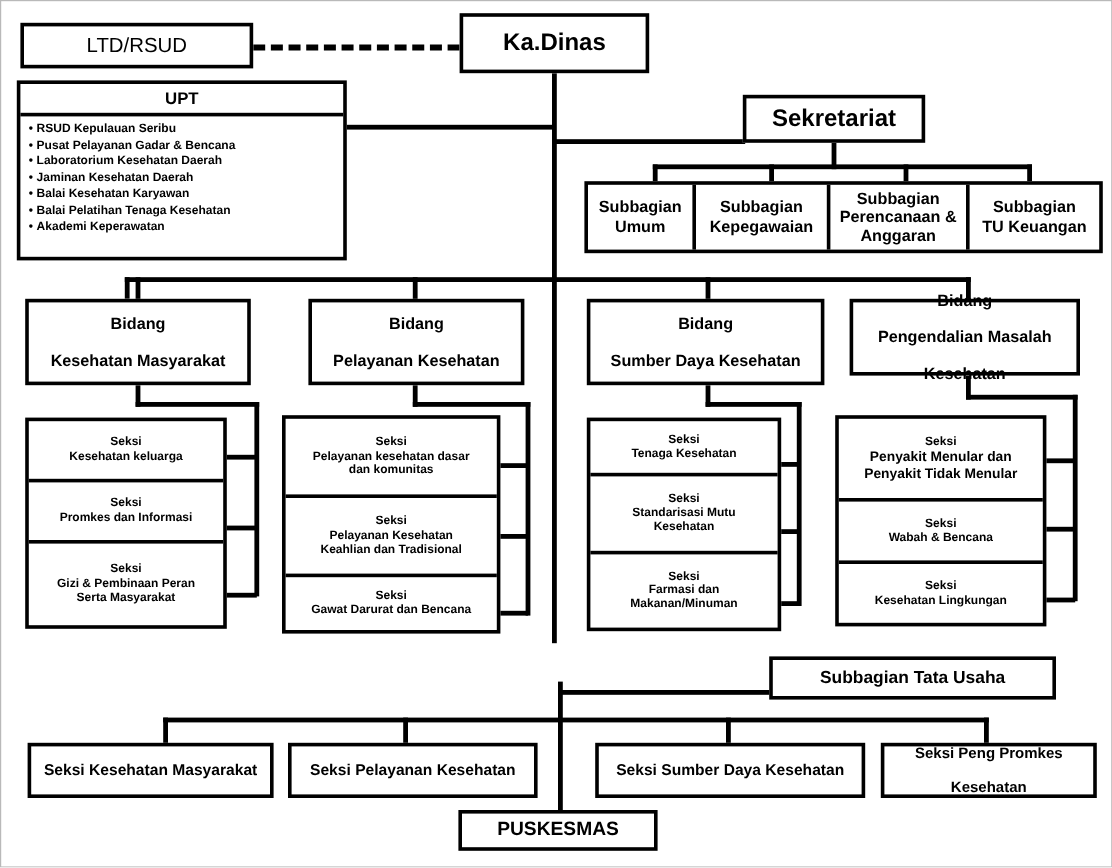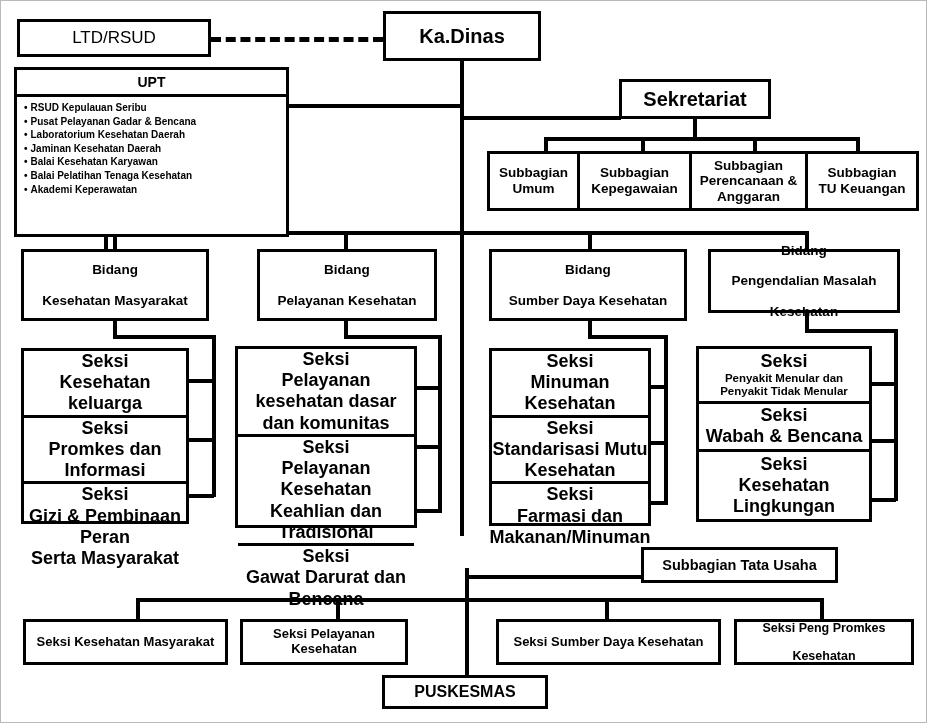--- a/index.html
+++ b/index.html
@@ -51,21 +51,21 @@
     z-index: 2;
   }
 
   
   .t-ka-dinas   { font-size: 20px; text-align: right; }
   .t-ltd        { font-size: 17px; font-weight: normal; }
   .t-upt-head   { font-size: 14px; }
   .t-sekre      { font-size: 20px; }
   .t-subbag     { font-size: 13.5px; }
   .t-bidang     { font-size: 13.5px; }
-  .t-seksi      { font-size: 18px; }
+  .t-seksi      { font-size: 10px; }
   .t-seksi-sm   { font-size: 11.5px; }
   .t-suku       { font-size: 17px; }
   .t-tatausaha  { font-size: 14.5px; }
   .t-botseksi   { font-size: 13px; }
   .t-botseksi-sm{ font-size: 12.5px; }
   .t-puskesmas  { font-size: 16px; }
 
   
   #upt-panel {
     position: absolute;
@@ -154,21 +154,21 @@
   </div>
 
   <div class="dashed" style="left:210px; top:36px; width:172px;"></div>
 
   <div class="box t-ka-dinas" style="left:382px; top:10px; width:158px; height:50px;">
     <span>Ka.Dinas</span>
   </div>
 
   <div class="ln v" style="left:459px; top:60px; height:475px;"></div>
 
-  <div id="upt-panel" style="left:13px; top:66px; width:275px; height:170px;">
+  <div id="upt-panel" style="left:13px; top:66px; width:275px; height:150px;">
     <div id="upt-title" class="t-upt-head">UPT</div>
     <ul id="upt-list">
       <li>RSUD Kepulauan Seribu</li>
       <li>Pusat Pelayanan Gadar &amp; Bencana</li>
       <li>Laboratorium Kesehatan Daerah</li>
       <li>Jaminan Kesehatan Daerah</li>
       <li>Balai Kesehatan Karyawan</li>
       <li>Balai Pelatihan Tenaga Kesehatan</li>
       <li>Akademi Keperawatan</li>
     </ul>
@@ -288,21 +288,21 @@
   <div class="ln v" style="left:587px; top:320px; height:18px;"></div>
   <div class="ln h" style="left:587px; top:334px; width:80px;"></div>
   <div class="ln v" style="left:663px; top:334px; height:170px;"></div>
   <div class="ln h" style="left:639px; top:384px; width:26px;"></div>
   <div class="ln h" style="left:639px; top:440px; width:26px;"></div>
   <div class="ln h" style="left:639px; top:500px; width:26px;"></div>
 
   <div class="seksi-stack" style="left:488px; top:347px; width:162px; height:178px;">
     <div class="srow t-seksi">
       <span>
-        <span>Seksi</span><br><span>Minuman Kesehatan</span>
+        <span>Seksi</span><br><span>Tenaga Kesehatan</span>
       </span>
     </div>
     <div class="srow t-seksi" style="flex:1.3 1 auto;">
       <span>
         <span>Seksi</span><br><span>Standarisasi Mutu</span><br><span>Kesehatan</span>
       </span>
     </div>
     <div class="srow t-seksi" style="flex:1.3 1 auto;">
       <span>
         <span>Seksi</span><br><span>Farmasi dan</span><br><span>Makanan/Minuman</span>
@@ -336,36 +336,36 @@
     <div class="srow t-seksi">
       <span>
         <span>Seksi</span><br><span>Kesehatan Lingkungan</span>
       </span>
     </div>
   </div>
 
 
   <div class="ln v" style="left:464px; top:567px; height:107px;"></div>
 
-  <div class="box t-tatausaha" style="left:640px; top:546px; width:197px; height:36px;">
+  <div class="box t-tatausaha" style="left:640px; top:546px; width:239px; height:36px;">
     <span>Subbagian Tata Usaha</span>
   </div>
   <div class="ln h" style="left:464px; top:574px; width:180px;"></div>
 
   <div class="ln h" style="left:135px; top:597px; width:688px;"></div>
   <div class="ln v" style="left:135px; top:597px; height:22px;"></div>
   <div class="ln v" style="left:335px; top:597px; height:22px;"></div>
   <div class="ln v" style="left:604px; top:597px; height:22px;"></div>
   <div class="ln v" style="left:819px; top:597px; height:22px;"></div>
 
   <div class="box t-botseksi" style="left:22px; top:618px; width:205px; height:46px;">
     <span>Seksi Kesehatan Masyarakat</span>
   </div>
 
-  <div class="box t-botseksi" style="left:239px; top:618px; width:168px; height:46px;text-align:center;">
+  <div class="box t-botseksi" style="left:239px; top:618px; width:208px; height:46px;text-align:center;">
     <span>Seksi Pelayanan Kesehatan</span>
   </div>
 
   <div class="box t-botseksi" style="left:495px; top:618px; width:225px; height:46px;">
     <span>Seksi Sumber Daya Kesehatan</span>
   </div>
 
   <div class="box t-botseksi-sm" style="left:733px; top:618px; width:180px; height:46px;">
     <span>
       <span>Seksi Peng Promkes</span><br><span>Kesehatan</span>

